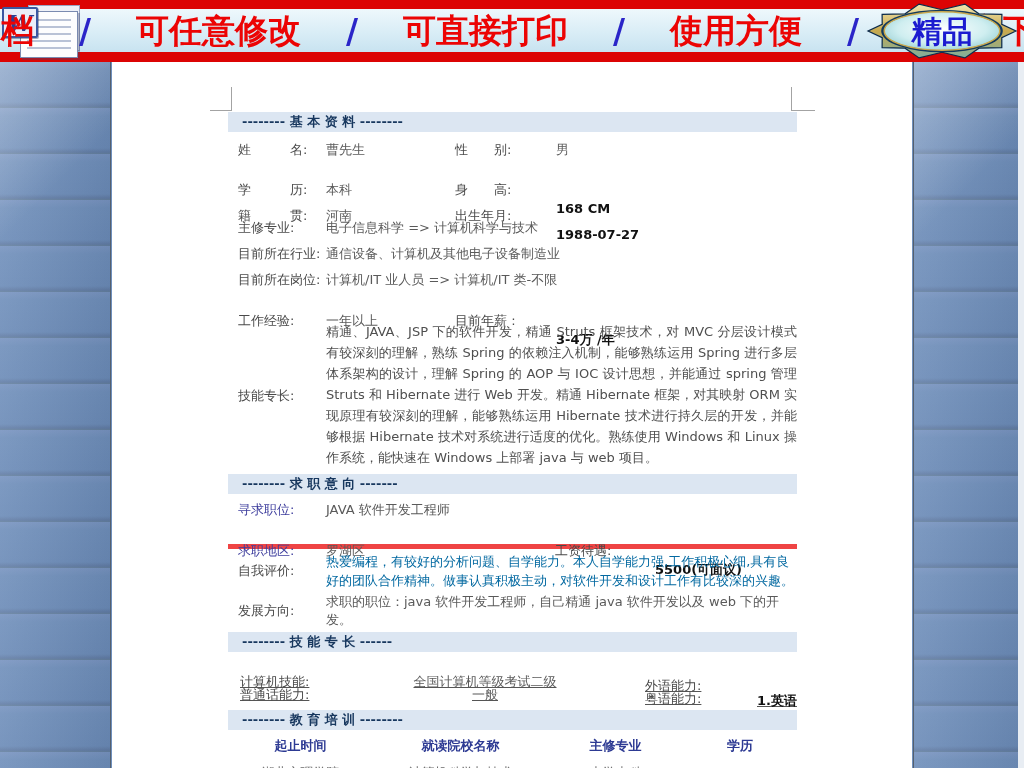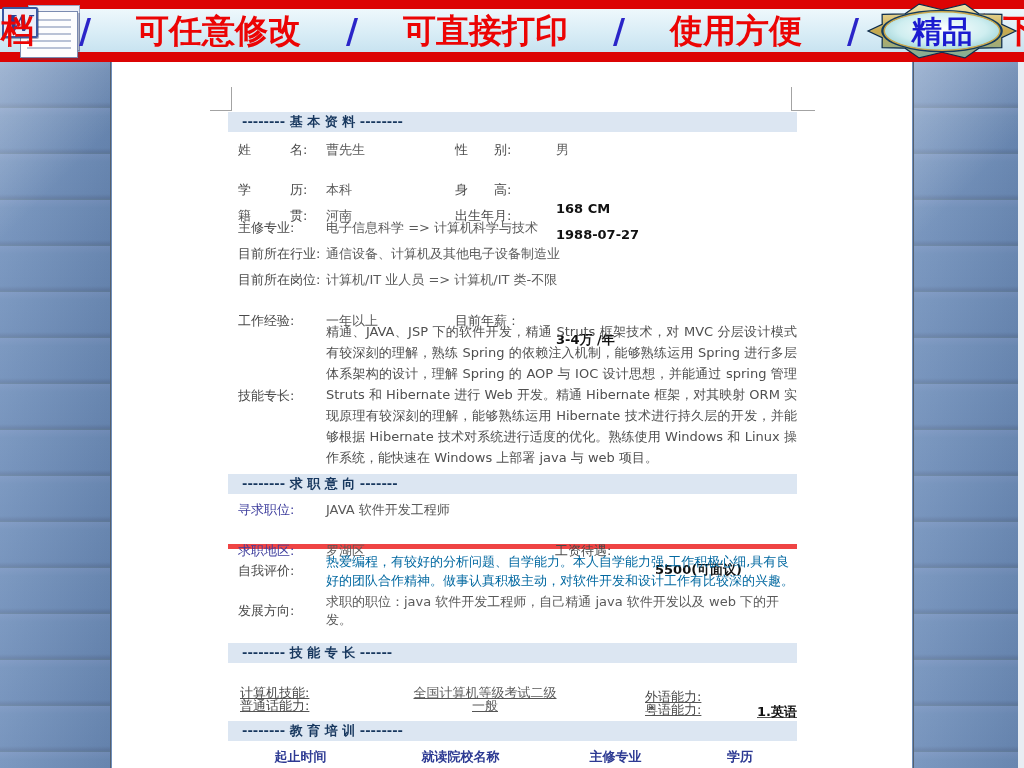--- a/index.html
+++ b/index.html
@@ -181,21 +181,21 @@
         <span class="lbl">目前年薪 :</span>
         <span class="val-b">3-4万 /年</span>
       </div>
       <div class="row-para">
         <span class="lbl">技能专长:</span>
         <div class="para">精通、JAVA、JSP 下的软件开发，精通 Struts 框架技术，对 MVC 分层设计模式有较深刻的理解，熟练 Spring 的依赖注入机制，能够熟练运用 Spring 进行多层体系架构的设计，理解 Spring 的 AOP 与 IOC 设计思想，并能通过 spring 管理 Struts 和 Hibernate 进行 Web 开发。精通 Hibernate 框架，对其映射 ORM 实现原理有较深刻的理解，能够熟练运用 Hibernate 技术进行持久层的开发，并能够根据 Hibernate 技术对系统进行适度的优化。熟练使用 Windows 和 Linux 操作系统，能快速在 Windows 上部署 java 与 web 项目。</div>
       </div>
     </div>
 
     <div class="band">-------- 求 职 意 向 -------</div>
-    <div style="padding:3px 0 14px 0;">
+    <div style="padding:3px 0 3px 0;">
       <div class="rowi">
         <span class="lbl-navy">寻求职位:</span>
         <span class="val">JAVA 软件开发工程师</span>
       </div>
       <div class="rowi4">
         <span class="lbl-navy">求职地区:</span>
         <span class="val">罗湖区</span>
         <span class="lbl">工资待遇:</span>
         <span class="val-b">5500(可面议)</span>
       </div>

